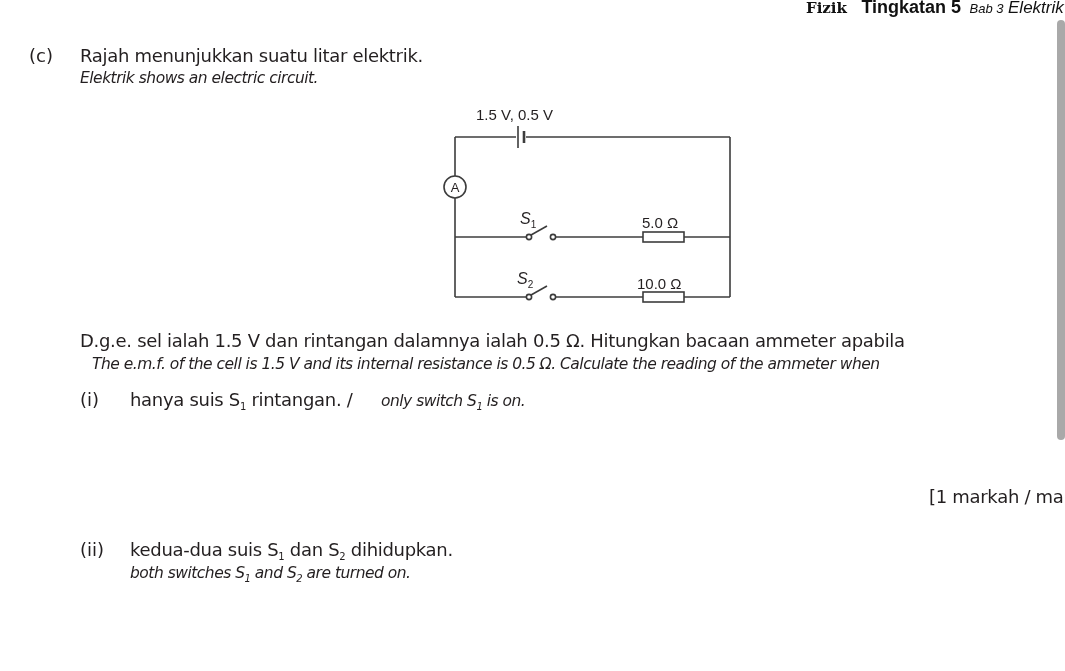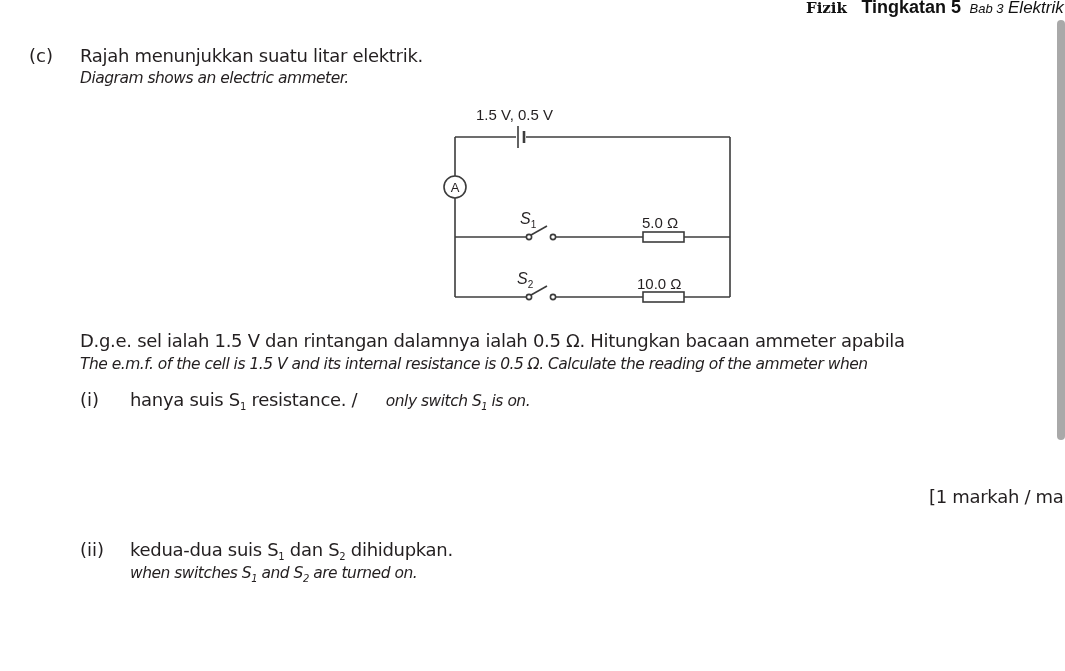--- a/index.html
+++ b/index.html
@@ -97,21 +97,21 @@
   <span class="subject">Fizik</span>
   <span class="form">Tingkatan 5</span>
   <span class="chapter">Bab 3</span>
   <span class="topic">Elektrik</span>
 </div>
 
 <div class="scrollbar"></div>
 
 <div class="txt label" style="left:29px; top:45px;">(c)</div>
 <div class="txt malay" style="left:80px; top:45px;text-align:center;">Rajah menunjukkan suatu litar elektrik.</div>
-<div class="txt eng" style="left:80px; top:68px;">Diagram shows an electric ammeter.</div>
+<div class="txt eng" style="left:80px; top:68px;">Elektrik shows an electric circuit.</div>
 
 <svg class="circuit" width="320" height="210" viewBox="0 0 320 210">
   <g stroke="#3c3c3c" stroke-width="1.6" fill="none">
 
     <line x1="25" y1="37" x2="86" y2="37"></line>
 
     <line x1="88" y1="26" x2="88" y2="48"></line>
     <line x1="94" y1="31" x2="94" y2="43" stroke-width="2.6"></line>
 
     <line x1="96" y1="37" x2="300" y2="37"></line>
@@ -145,30 +145,30 @@
   <text x="25" y="92" font-size="13" text-anchor="middle">A</text>
 
   <text x="90" y="124" font-size="16" font-style="italic"><tspan>S</tspan><tspan font-size="10" dy="4" font-style="normal">1</tspan></text>
   <text x="212" y="128" font-size="15">5.0 Ω</text>
 
   <text x="87" y="184" font-size="16" font-style="italic"><tspan>S</tspan><tspan font-size="10" dy="4" font-style="normal">2</tspan></text>
   <text x="207" y="189" font-size="15">10.0 Ω</text>
 </svg>
 
 <div class="txt malay" style="left:80px; top:330px;">D.g.e. sel ialah 1.5 V dan rintangan dalamnya ialah 0.5 Ω. Hitungkan bacaan ammeter apabila</div>
-<div class="txt eng" style="left:80px; top:354px;text-align:right;">The e.m.f. of the cell is 1.5 V and its internal resistance is 0.5 Ω. Calculate the reading of the ammeter when</div>
+<div class="txt eng" style="left:92px; top:354px;text-align:right;">The e.m.f. of the cell is 1.5 V and its internal resistance is 0.5 Ω. Calculate the reading of the ammeter when</div>
 
 <div class="txt label" style="left:80px; top:389px;">(i)</div>
 <div class="txt malay" style="left:130px; top:389px;">
-  <span>hanya suis S</span><sub>1</sub><span> resistance. / </span><span class="eng" style="font-size:15.5px;margin-left:23px;"><span>only switch S</span><sub>1</sub><span> is on.</span></span>
+  <span>hanya suis S</span><sub>1</sub><span> rintangan. / </span><span class="eng" style="font-size:15.5px;margin-left:23px;"><span>only switch S</span><sub>1</sub><span> is on.</span></span>
 </div>
 
 <div class="txt malay" style="left:929px; top:486px;">
   <span>[1 markah / ma</span>
 </div>
 
 <div class="txt label" style="left:80px; top:539px;">(ii)</div>
 <div class="txt malay" style="left:130px; top:539px;">
   <span>kedua-dua suis S</span><sub>1</sub><span> dan S</span><sub>2</sub><span> dihidupkan.</span>
 </div>
 <div class="txt eng" style="left:130px; top:563px;">
-  <span>when switches S</span><sub>1</sub><span> and S</span><sub>2</sub><span> are turned on.</span>
+  <span>both switches S</span><sub>1</sub><span> and S</span><sub>2</sub><span> are turned on.</span>
 </div>
 
 </body></html>

